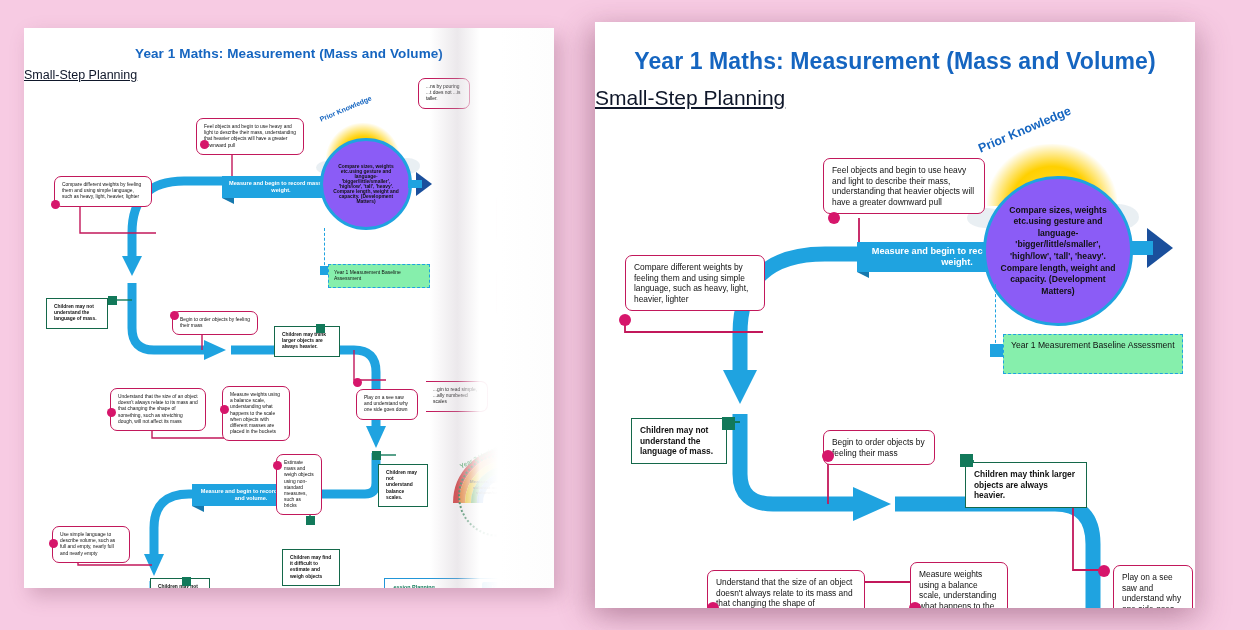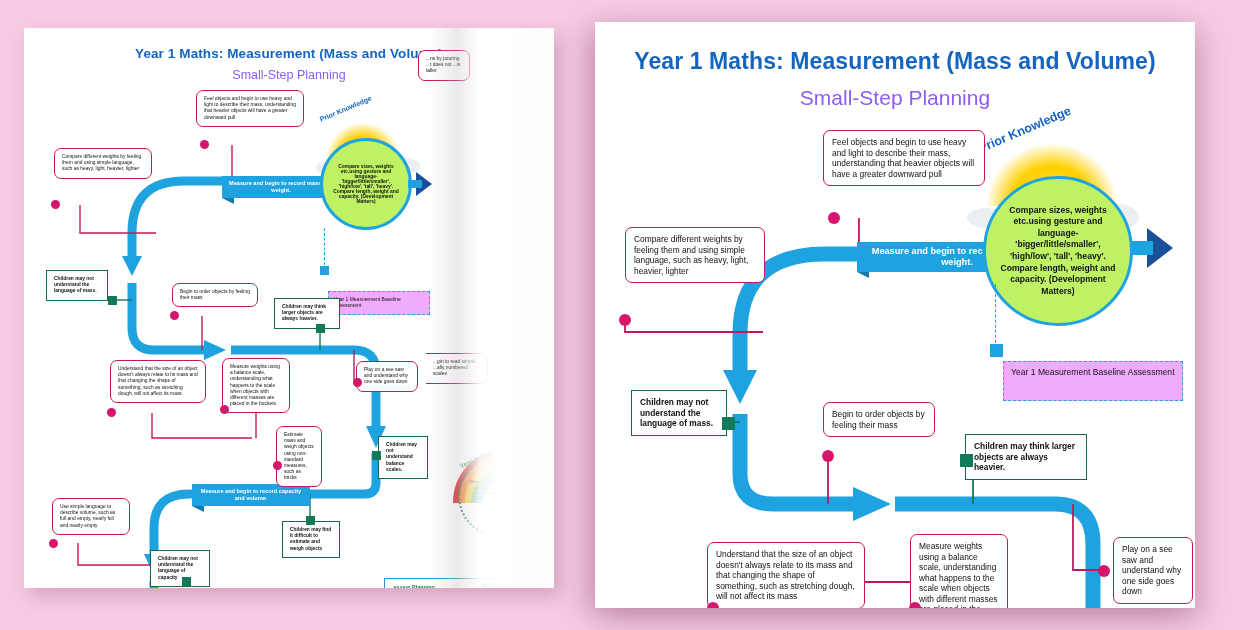--- a/index.html
+++ b/index.html
@@ -24,51 +24,51 @@
       rgba(255,255,255,.92) 40%,#ffffff 55%,#fdfdfd 100%);
     pointer-events:none;
   }
   #page-front{
     left:595px;top:22px;width:600px;height:586px;
     box-shadow:-10px 6px 26px rgba(120,60,90,.30), 8px 10px 26px rgba(120,60,90,.25);
   }
 
   
   .ttl1{color:#1565c0;font-weight:bold;text-align:center;letter-spacing:.1px;}
-  .ttl2{color:#8b5cf6;text-align:center;}
+  .ttl2{color:#0f172a;text-align:left;text-decoration:underline;}
 
   
   #page-back .ttl1{font-size:13.5px;margin-top:18px;}
   #page-back .ttl2{font-size:12.5px;margin-top:7px;}
   
   #page-front .ttl1{font-size:23px;margin-top:26px;}
   #page-front .ttl2{font-size:21px;margin-top:11px;}
 
   
-  .nbox{position:absolute;box-sizing:border-box;background:#fff;color:#111;line-height:1.26;}
+  .nbox{position:absolute;box-sizing:border-box;background:#fff;color:#111;line-height:1.26;margin-top:28px;}
   .pinkbox{border:1.4px solid #c2185b;border-radius:7px;padding:5px 7px;}
   .greenbox{border:1.4px solid #14684a;border-radius:0;padding:5px 7px;font-weight:bold;}
   .dot{position:absolute;width:9px;height:9px;border-radius:50%;background:#d6166b;}
   .sq{position:absolute;width:9px;height:9px;background:#12795a;}
 
   
   .banner{position:absolute;background:#1fa3e0;color:#fff;font-weight:bold;text-align:center;
     display:flex;align-items:center;justify-content:center;box-sizing:border-box;padding:2px 6px;line-height:1.2;}
   .banner:before{content:"";position:absolute;left:0;bottom:-6px;width:12px;height:6px;
     background:#1678ad;clip-path:polygon(0 0,100% 0,100% 100%);}
 
   
-  .pk-circle{position:absolute;border-radius:50%;border:3.2px solid #1fa3e0;background:#bef264;
+  .pk-circle{position:absolute;border-radius:50%;border:3.2px solid #1fa3e0;background:#8b5cf6;
     display:flex;align-items:center;justify-content:center;text-align:center;
     font-weight:bold;color:#111;box-sizing:border-box;}
   .pk-label{position:absolute;color:#1565c0;font-weight:bold;white-space:nowrap;}
   .sun{position:absolute;border-radius:50% 50% 0 0;
     background:radial-gradient(ellipse at 50% 100%,#ffe14d 0%,#ffd000 45%,rgba(255,225,70,0) 72%);}
   .cloud{position:absolute;border-radius:50%;background:#e8eef2;opacity:.95;}
-  .dashbox{position:absolute;border:1.6px dashed #1fa3e0;box-sizing:border-box;color:#111;padding:5px 7px;background:#f0abfc;margin-top:27px;}
+  .dashbox{position:absolute;border:1.6px dashed #1fa3e0;box-sizing:border-box;color:#111;padding:5px 7px;background:#86efac;}
   .dashline{position:absolute;border-left:1.6px dashed #1fa3e0;}
   .dashsq{position:absolute;width:9px;height:9px;background:#1fa3e0;}
 
   .tri{position:absolute;width:0;height:0;}
 
   
   .horizon{position:absolute;}
   .dotcircle{position:absolute;border-radius:50%;border:2.4px dotted #1a7a46;box-sizing:border-box;}
   .hz-label{position:absolute;color:#2e9d4e;font-weight:bold;white-space:nowrap;}
 

